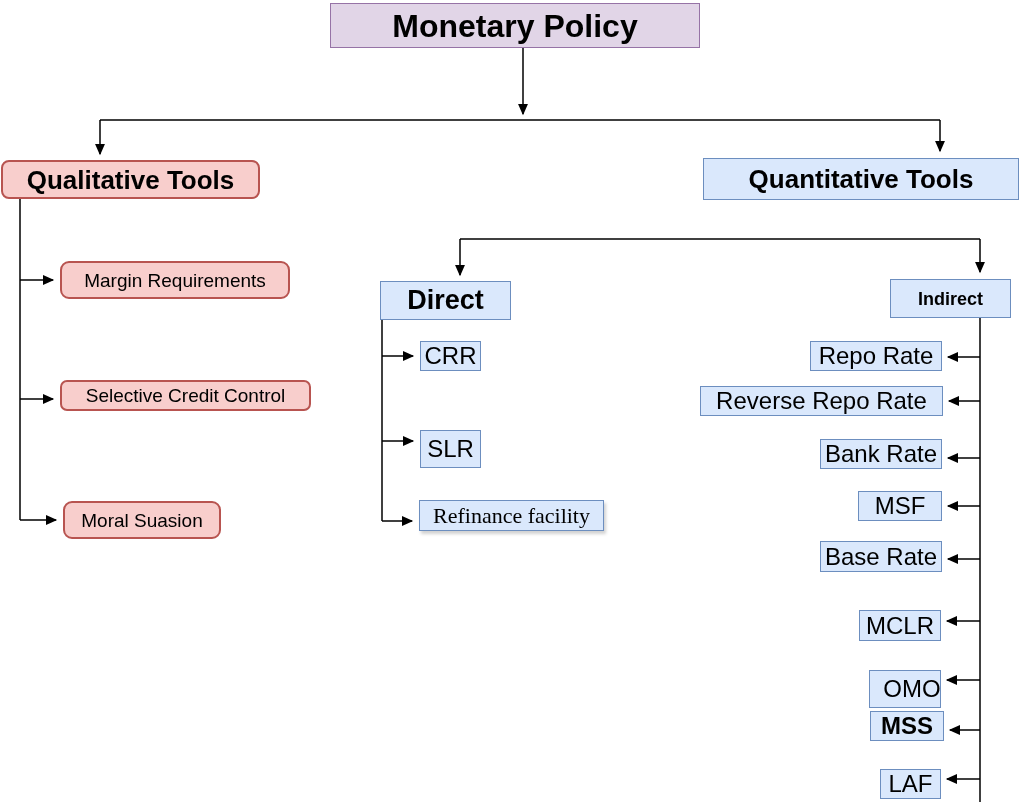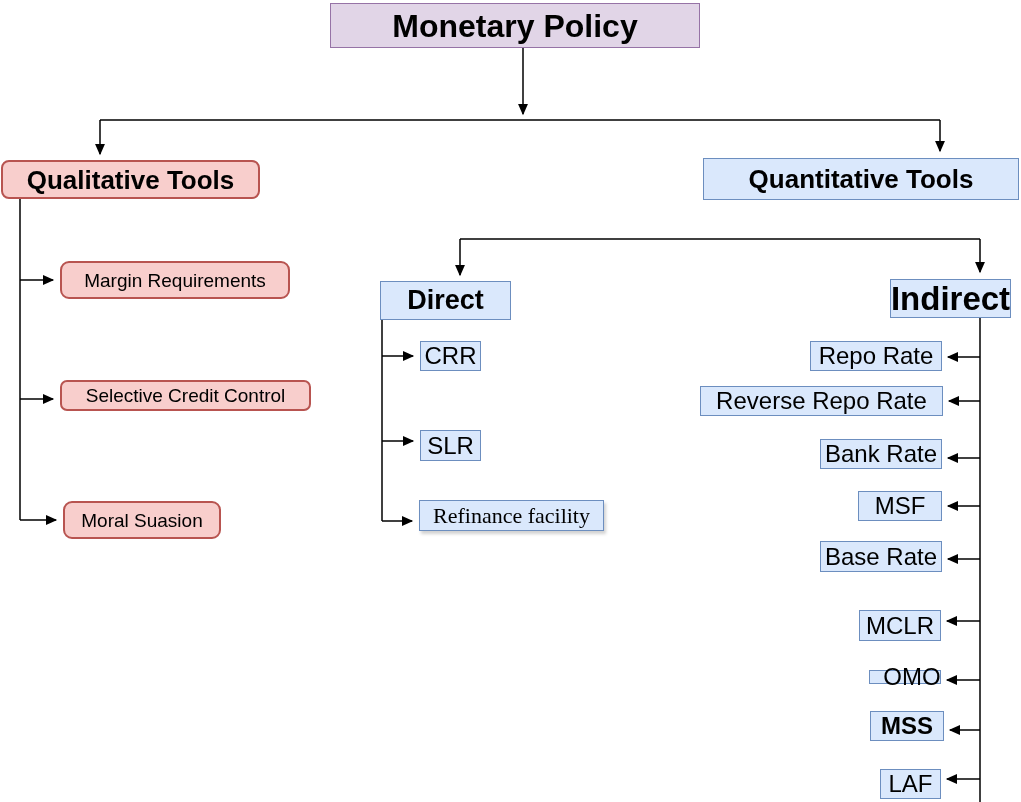--- a/index.html
+++ b/index.html
@@ -75,37 +75,37 @@
   <div class="node pink" style="left:60px;top:380px;width:251px;height:31px;font-size:19px;border-radius:7px;">Selective Credit Control</div>
 
   <div class="node pink" style="left:63px;top:501px;width:158px;height:38px;font-size:19px;">Moral Suasion</div>
 
   <div class="node blue bold" style="left:703px;top:158px;width:316px;height:42px;font-size:26px;">Quantitative Tools</div>
 
   <div class="node blue bold" style="left:380px;top:281px;width:131px;height:39px;font-size:27px;">Direct</div>
 
   <div class="node blue" style="left:420px;top:341px;width:61px;height:30px;font-size:24px;">CRR</div>
 
-  <div class="node blue" style="left:420px;top:430px;width:61px;height:31px;font-size:24px;">SLR</div>
+  <div class="node blue" style="left:420px;top:430px;width:61px;height:38px;font-size:24px;">SLR</div>
 
   <div class="node blue shadow" style="left:419px;top:500px;width:185px;height:31px;font-size:22px;">Refinance facility</div>
 
-  <div class="node blue bold" style="left:890px;top:279px;width:121px;height:39px;font-size:33px;">Indirect</div>
+  <div class="node blue bold" style="left:890px;top:279px;width:121px;height:39px;font-size:18px;">Indirect</div>
 
   <div class="node blue" style="left:810px;top:341px;width:132px;height:30px;font-size:24px;">Repo Rate</div>
 
   <div class="node blue" style="left:700px;top:386px;width:243px;height:30px;font-size:24px;">Reverse Repo Rate</div>
 
   <div class="node blue" style="left:820px;top:439px;width:122px;height:30px;font-size:24px;">Bank Rate</div>
 
   <div class="node blue" style="left:858px;top:491px;width:84px;height:30px;font-size:24px;">MSF</div>
 
   <div class="node blue" style="left:820px;top:541px;width:122px;height:31px;font-size:24px;">Base Rate</div>
 
   <div class="node blue" style="left:859px;top:610px;width:82px;height:31px;font-size:24px;">MCLR</div>
 
-  <div class="node blue" style="left:869px;top:670px;width:72px;height:14px;font-size:24px;padding-left:14px;">OMO</div>
+  <div class="node blue" style="left:869px;top:670px;width:72px;height:38px;font-size:24px;padding-left:14px;">OMO</div>
 
   <div class="node blue" style="left:870px;top:711px;width:74px;height:30px;font-size:24px;font-weight:bold;">MSS</div>
 
   <div class="node blue" style="left:880px;top:769px;width:61px;height:30px;font-size:24px;">LAF</div>
 
 </div>
 
 </body></html>

